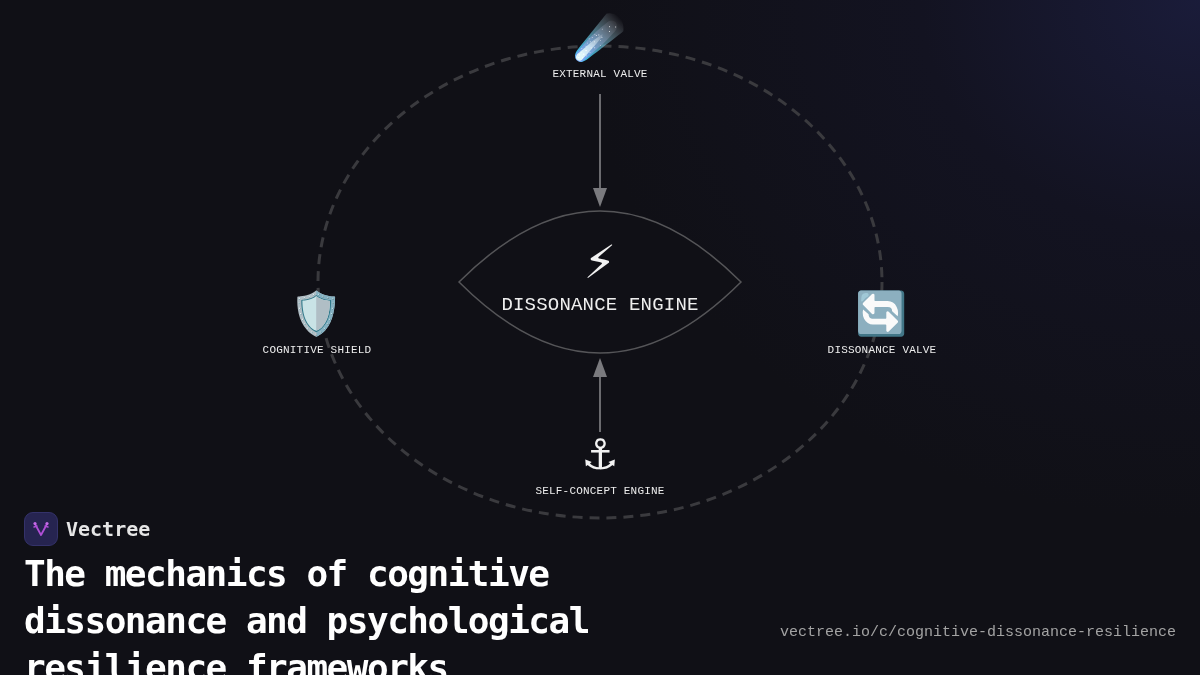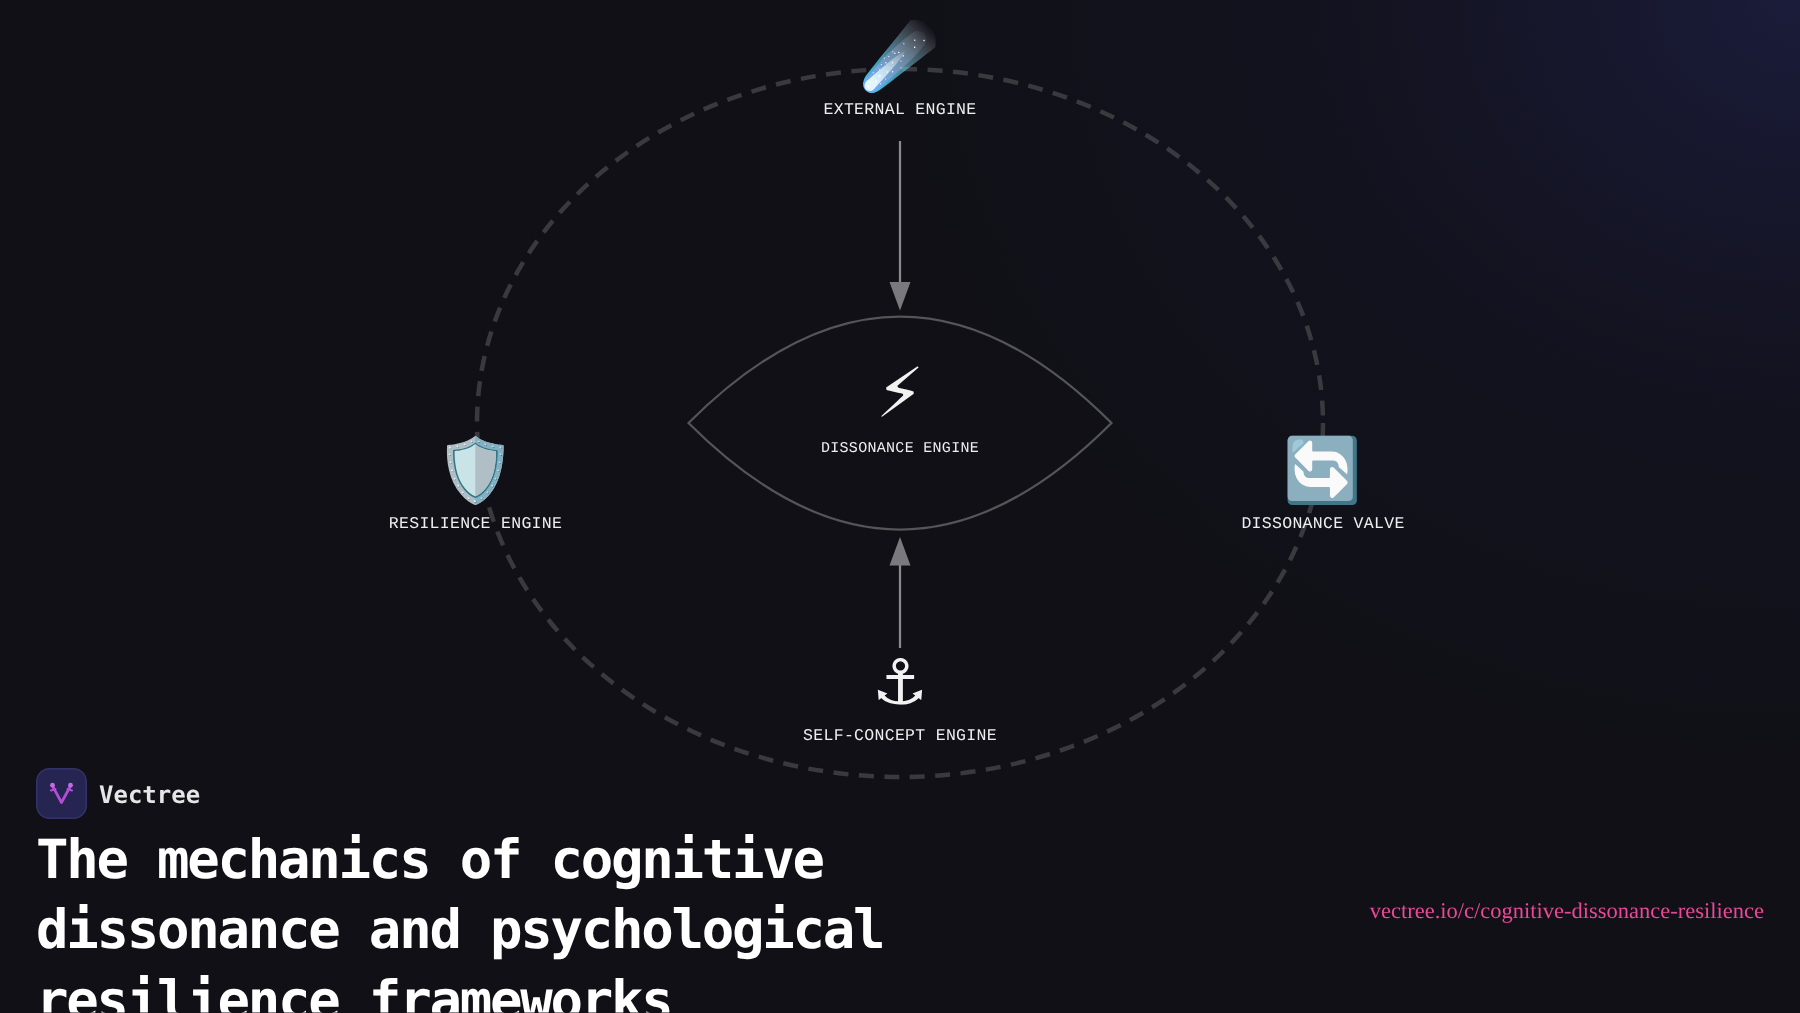--- a/index.html
+++ b/index.html
@@ -22,41 +22,41 @@
   }
   .node .emoji {
     font-size: 42px; line-height: 48px; height: 50px;
     font-family: "DejaVu Sans", sans-serif;
   }
   .node .label {
     font-size: 11px; letter-spacing: 0.2px; color: #eeeeee; white-space: nowrap;
     margin-top: 4px;
   }
   .center-node .emoji { font-size: 46px; height: 52px; }
-  .center-node .label { font-size: 10px; margin-top: 6px; }
+  .center-node .label { font-size: 19px; margin-top: 6px; }
   .brand {
     position: absolute; left: 24px; top: 512px; display: flex; align-items: center; gap: 8px;
   }
   .brand-logo {
     width: 34px; height: 34px; border-radius: 9px;
     background: #262450; border: 1px solid #34326a; box-sizing: border-box;
     display: flex; align-items: center; justify-content: center;
   }
   .brand-name {
-    font-family: "DejaVu Sans Mono", monospace; font-weight: bold; font-size: 16px; color: #e6e6e6;
+    font-family: "DejaVu Sans Mono", monospace; font-weight: bold; font-size: 20px; color: #e6e6e6;
   }
   .title {
     position: absolute; left: 24px; top: 550px; width: 700px;
     font-family: "DejaVu Sans Mono", monospace; font-weight: bold;
     font-size: 36px; line-height: 47px; color: #ffffff; letter-spacing: -1.5px;
     margin: 0;
   }
   .url {
-    position: absolute; right: 24px; top: 600px;
-    font-family: Liberation Serif, serif; font-size: 15px; color: #ec4899;
+    position: absolute; right: 24px; top: 624px;
+    font-family: Liberation Mono, monospace; font-size: 15px; color: #a3a3a3;
   }
 </style>
 </head>
 <body>
 
 <div class="bg-glow"></div>
 
 <svg class="diagram" width="1200" height="675" viewBox="0 0 1200 675">
   <defs>
     <marker id="arrowhead" markerWidth="10" markerHeight="14" refX="5" refY="7" orient="auto-start-reverse" markerUnits="userSpaceOnUse">
@@ -74,31 +74,31 @@
   </g>
 
   <g>
     <line x1="600" y1="432" x2="600" y2="376" stroke="#8a8a8e" stroke-width="1.5"></line>
     <path d="M593,377 L607,377 L600,358 Z" fill="#7a7a7e"></path>
   </g>
 </svg>
 
 <div class="node" style="left:600px; top:14px;">
   <span class="emoji">☄️</span>
-  <span class="label">EXTERNAL ENGINE</span>
+  <span class="label">EXTERNAL VALVE</span>
 </div>
 
 <div class="node center-node" style="left:600px; top:238px;">
   <span class="emoji">⚡</span>
   <span class="label" style="margin-top:4px;">DISSONANCE ENGINE</span>
 </div>
 
 <div class="node" style="left:317px; top:290px;">
   <span class="emoji">🛡️</span>
-  <span class="label">RESILIENCE ENGINE</span>
+  <span class="label">COGNITIVE SHIELD</span>
 </div>
 
 <div class="node" style="left:882px; top:290px;">
   <span class="emoji">🔄</span>
   <span class="label">DISSONANCE VALVE</span>
 </div>
 
 <div class="node" style="left:600px; top:431px;">
   <span class="emoji">⚓</span>
   <span class="label">SELF-CONCEPT ENGINE</span>

